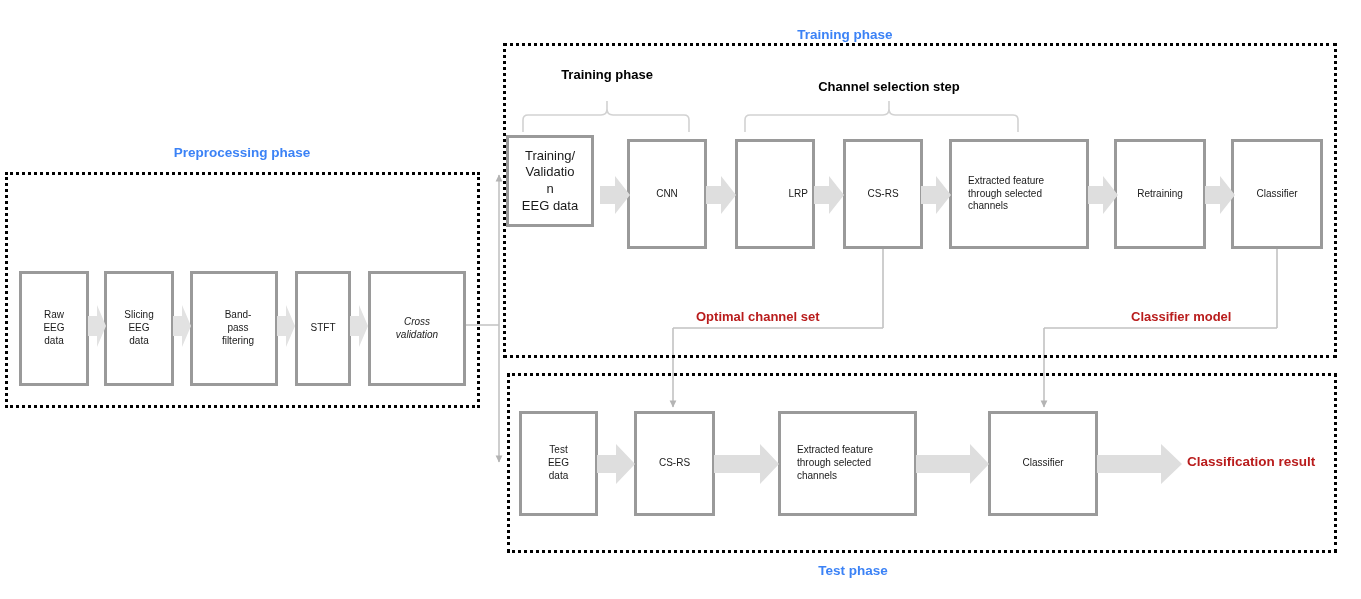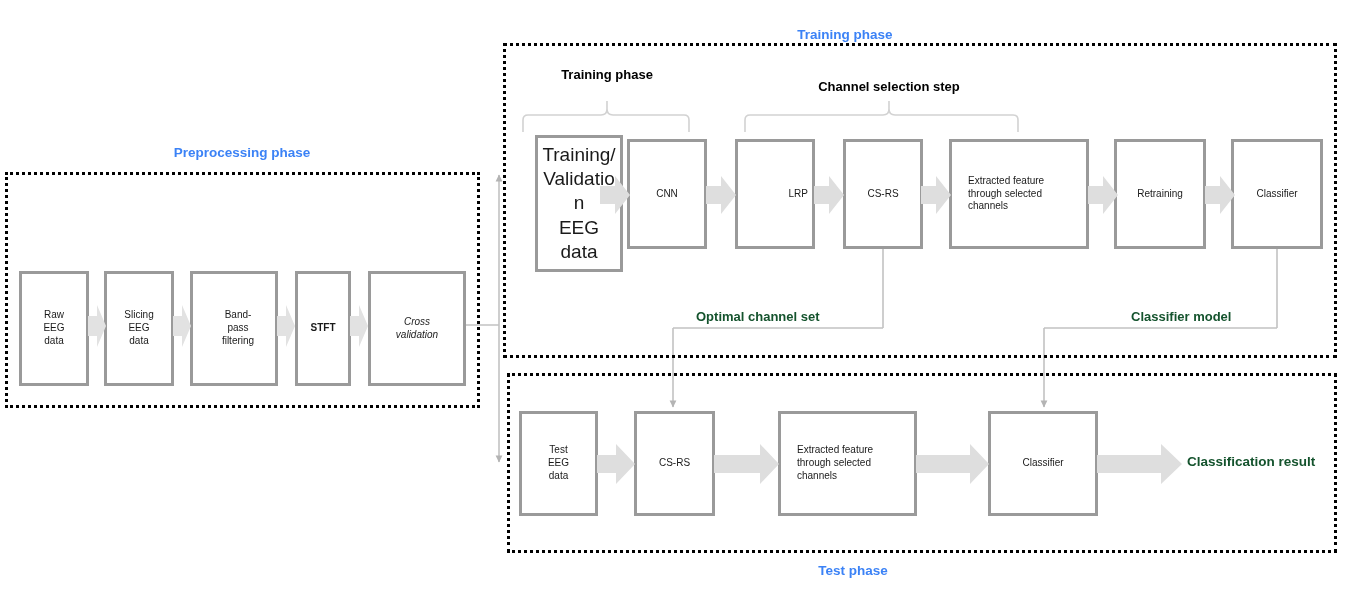--- a/index.html
+++ b/index.html
@@ -28,21 +28,21 @@
 
   
   .arrow{position:absolute;}
   .arrow svg{display:block;}
 
   
   .conn{position:absolute;left:0;top:0;width:1361px;height:599px;
         pointer-events:none;}
 
   
-  .flabel{position:absolute;font-weight:bold;font-size:13px;white-space:nowrap;color:#14532d;}
+  .flabel{position:absolute;font-weight:bold;font-size:13px;white-space:nowrap;color:#b91c1c;}
 </style>
 </head>
 <body>
 
 <div class="stage">
 
   <svg class="conn" viewBox="0 0 1361 599" width="1361" height="599">
     <defs>
       <marker id="tri" markerWidth="8" markerHeight="8" refX="6.6" refY="4" orient="auto" markerUnits="userSpaceOnUse">
         <path d="M0,0.6 L7.2,4 L0,7.4 z" fill="#b4b4b4"></path>
@@ -83,21 +83,21 @@
 
   <div class="box" style="left:19px;top:271px;width:70px;height:115px;">
     <span>Raw<br>EEG<br>data</span>
   </div>
   <div class="box" style="left:104px;top:271px;width:70px;height:115px;">
     <span>Slicing<br>EEG<br>data</span>
   </div>
   <div class="box" style="left:190px;top:271px;width:88px;height:115px;padding-left:12px;">
     <span>Band-<br>pass<br>filtering</span>
   </div>
-  <div class="box" style="left:295px;top:271px;width:56px;height:115px;font-weight:bold;">
+  <div class="box" style="left:295px;top:271px;width:56px;height:115px;">
     <span>STFT</span>
   </div>
   <div class="box" style="left:368px;top:271px;width:98px;height:115px;font-style:italic;">
     <span>Cross<br>validation</span>
   </div>
 
   <div class="arrow" style="left:88px;top:305px;">
     <svg width="18" height="42" viewBox="0 0 18 42">
         <path d="M0,11 L9,11 L9,0 L18,21 L9,42 L9,31 L0,31 z" fill="#e2e2e2"></path>
       </svg>
@@ -117,21 +117,21 @@
         <path d="M0,11 L9,11 L9,0 L18,21 L9,42 L9,31 L0,31 z" fill="#e2e2e2"></path>
       </svg>
   </div>
 
   <div class="phase" style="left:503px;top:43px;width:834px;height:315px;"></div>
   <div class="phase-caption" style="left:745px;top:27px;width:200px;">Training phase</div>
 
   <div class="step-caption" style="left:507px;top:67px;width:200px;">Training phase</div>
   <div class="step-caption" style="left:789px;top:67px;width:200px;margin-top:12px;">Channel selection step</div>
 
-  <div class="box" style="left:535px;top:135px;width:88px;height:137px;font-size:19px;">
+  <div class="box" style="left:506px;top:135px;width:88px;height:92px;font-size:13px;">
     <span>Training/<br>Validatio<br>n<br>EEG data</span>
   </div>
   <div class="box" style="left:627px;top:139px;width:80px;height:110px;">
     <span>CNN</span>
   </div>
   <div class="box" style="left:735px;top:139px;width:80px;height:110px;text-align:right;">
     <span>LRP</span>
   </div>
   <div class="box" style="left:843px;top:139px;width:80px;height:110px;">
     <span>CS-RS</span>

